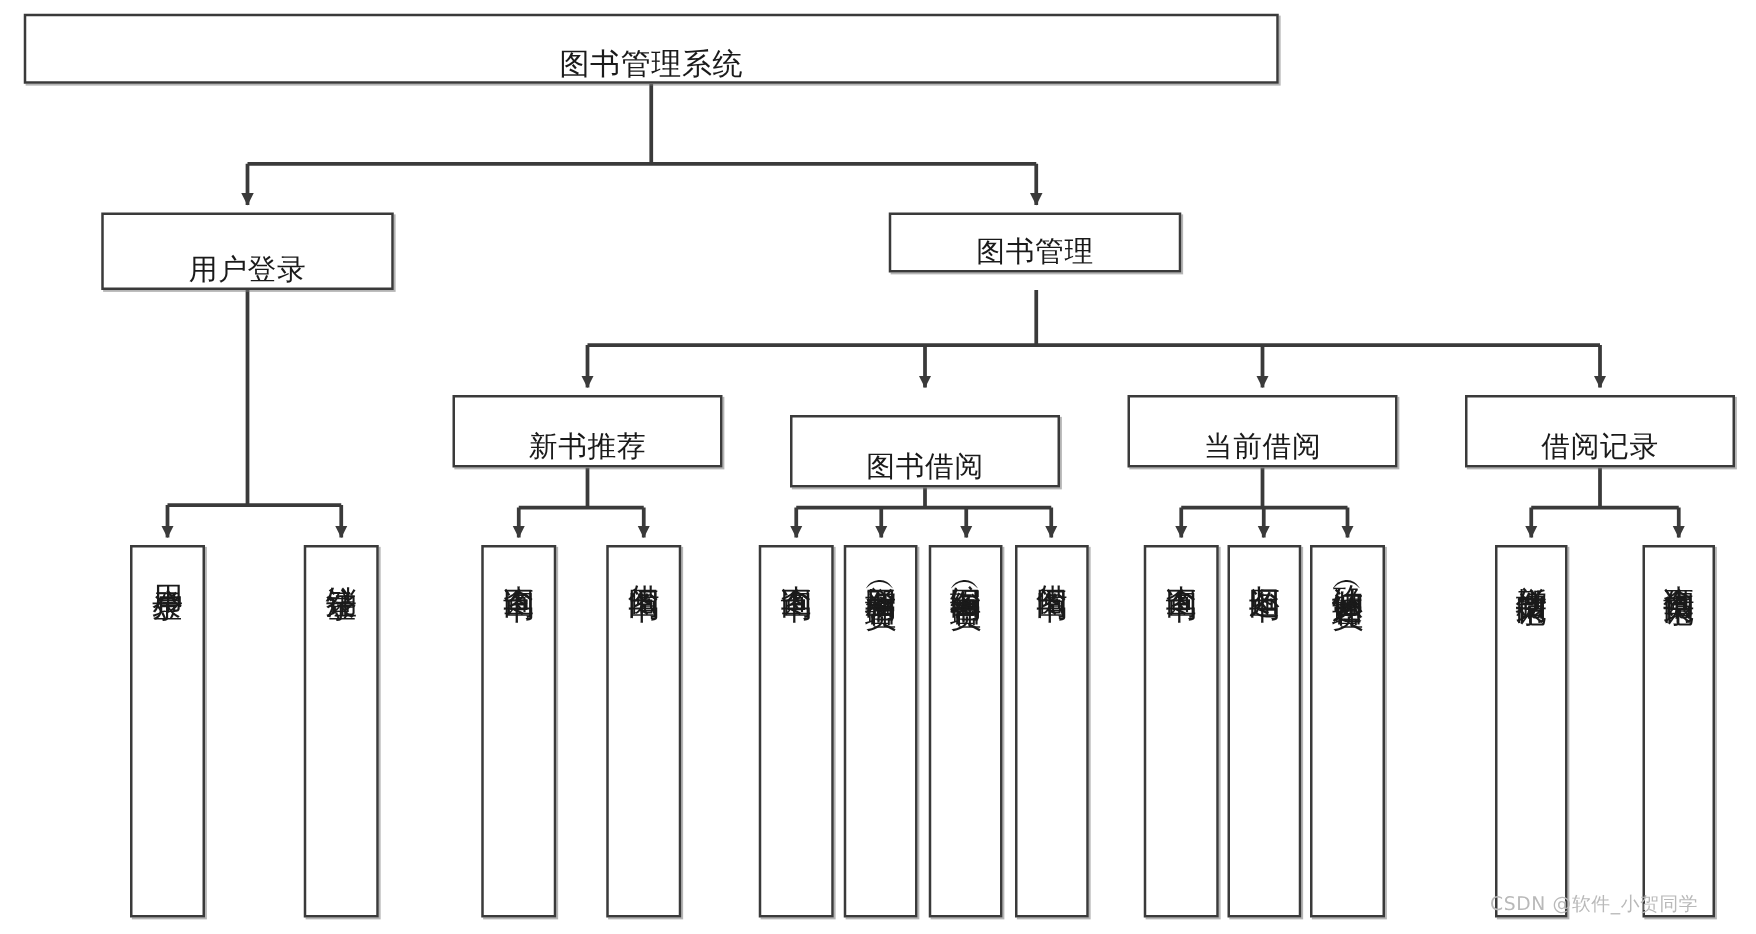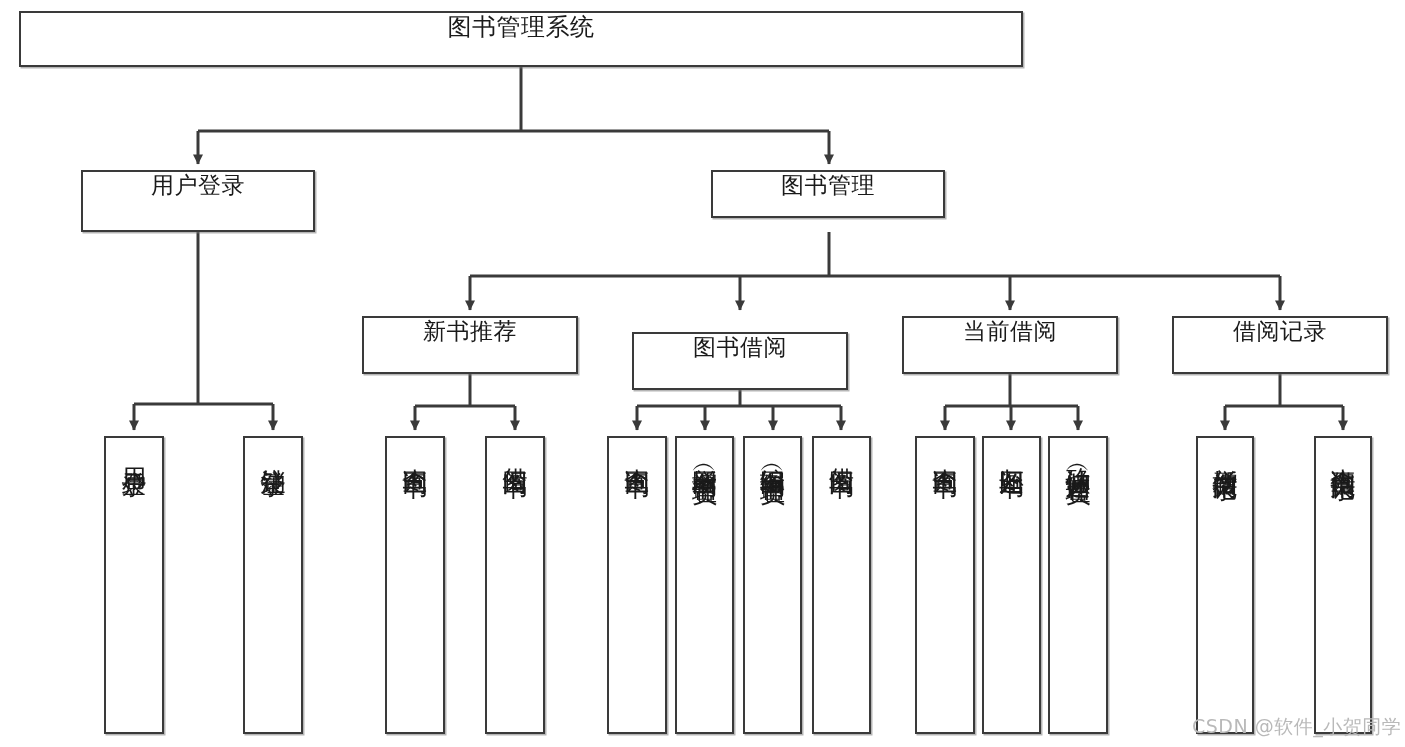--- a/index.html
+++ b/index.html
@@ -25,21 +25,21 @@
     height: 747px;
     pointer-events: none;
   }
   .node {
     position: absolute;
     box-sizing: border-box;
     background: #ffffff;
     border: 2px solid #3a3a3a;
     box-shadow: 1.5px 1.5px 0 rgba(120,120,120,0.55);
     display: flex;
-    align-items: flex-start;
+    align-items: flex-end;
     justify-content: center;
     color: #1a1a1a;
     z-index: 2;
   }
   .node .label {
     display: block;
     text-align: center;
     line-height: 1.18;
     letter-spacing: 0.5px;
   }
@@ -60,21 +60,21 @@
   .node.vert .label {
     writing-mode: vertical-rl;
     text-orientation: upright;
     font-size: 25px;
     line-height: 1.0;
     letter-spacing: 2px;
     white-space: nowrap;
   }
   .watermark {
     position: absolute;
-    font-size: 19px;
+    font-size: 15px;
     color: #b9b9b9;
     white-space: nowrap;
     z-index: 5;
     letter-spacing: 0.5px;
   }
 </style>
 </head>
 <body>
 
 <div id="canvas">

